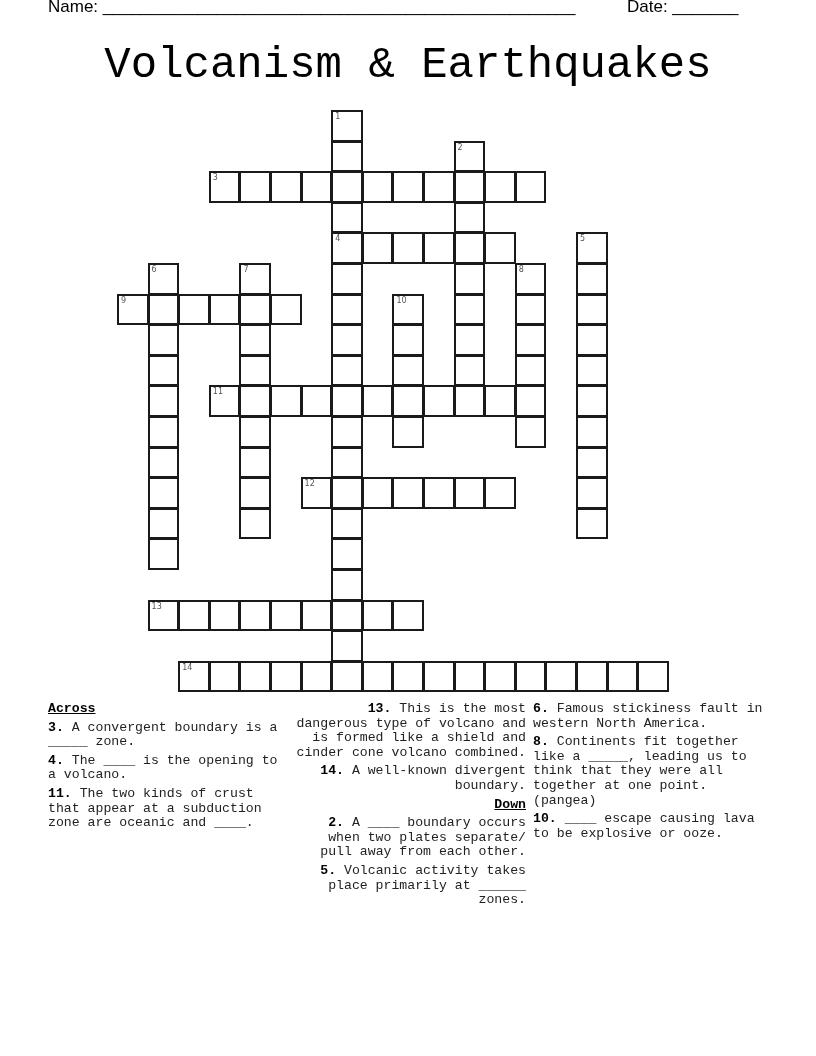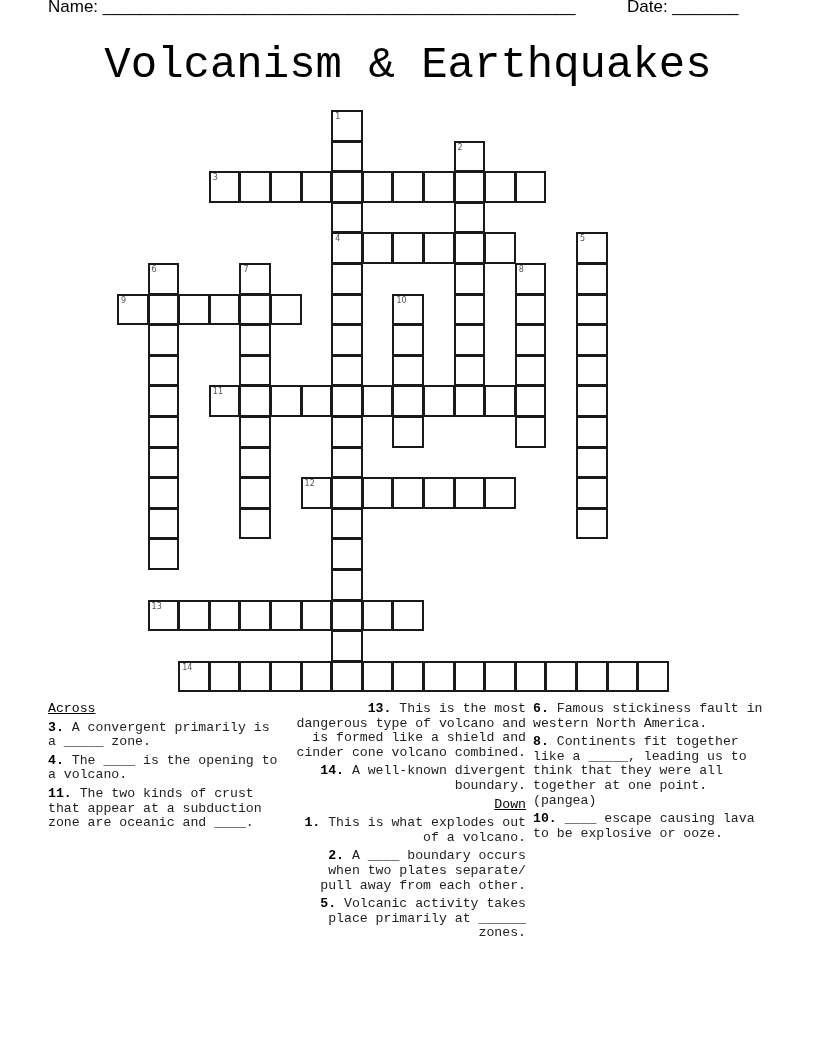--- a/index.html
+++ b/index.html
@@ -32,21 +32,21 @@
   }
   .clues {
     position: absolute; top: 702px;
     font-family: "Liberation Mono", monospace; font-size: 13.2px; color: #222;
     line-height: 14.6px;
   }
   .col1 { left: 48px; width: 235px; }
   .col2 { left: 291px; width: 235px; text-align: right; }
   .col3 { left: 533px; width: 235px; }
   .clue-heading {
-    font-weight: normal; text-decoration: underline; color: #000;
+    font-weight: bold; text-decoration: underline; color: #000;
     margin-bottom: 4px;
   }
   .clue { margin-bottom: 4px; white-space: pre-wrap; }
   .clue-num { font-weight: bold; color: #000; }
 </style>
 </head>
 <body>
 
 <div class="header-line"><span>Name:</span><span> __________________________________________________</span></div>
 <div class="date-line"><span>Date:</span><span> _______</span></div>
@@ -199,30 +199,29 @@
     <div class="cell" style="left: 484.2px; top: 660.8px;"></div>
     <div class="cell" style="left: 514.8px; top: 660.8px;"></div>
     <div class="cell" style="left: 545.4px; top: 660.8px;"></div>
     <div class="cell" style="left: 576px; top: 660.8px;"></div>
     <div class="cell" style="left: 606.6px; top: 660.8px;"></div>
     <div class="cell" style="left: 637.2px; top: 660.8px;"></div>
   </div>
 
 <div class="clues col1">
   <div class="clue-heading">Across</div>
-  <div class="clue"><span class="clue-num">3.</span><span> A convergent primarily is a _____ zone.</span></div>
+  <div class="clue"><span class="clue-num">3.</span><span> A convergent boundary is a _____ zone.</span></div>
   <div class="clue"><span class="clue-num">4.</span><span> The ____ is the opening to a volcano.</span></div>
   <div class="clue"><span class="clue-num">11.</span><span> The two kinds of crust that appear at a subduction zone are oceanic and ____.</span></div>
 </div>
 
 <div class="clues col2">
   <div class="clue"><span class="clue-num">13.</span><span> This is the most dangerous type of volcano and is formed like a shield and cinder cone volcano combined.</span></div>
   <div class="clue"><span class="clue-num">14.</span><span> A well-known divergent boundary.</span></div>
   <div class="clue-heading">Down</div>
-  <div class="clue"><span class="clue-num">1.</span><span> This is what explodes out of a volcano.</span></div>
   <div class="clue"><span class="clue-num">2.</span><span> A ____ boundary occurs when two plates separate/ pull away from each other.</span></div>
   <div class="clue"><span class="clue-num">5.</span><span> Volcanic activity takes place primarily at ______ zones.</span></div>
 </div>
 
 <div class="clues col3">
   <div class="clue"><span class="clue-num">6.</span><span> Famous stickiness fault in western North America.</span></div>
   <div class="clue"><span class="clue-num">8.</span><span> Continents fit together like a _____, leading us to think that they were all together at one point. (pangea)</span></div>
   <div class="clue"><span class="clue-num">10.</span><span> ____ escape causing lava to be explosive or ooze.</span></div>
 </div>
 

